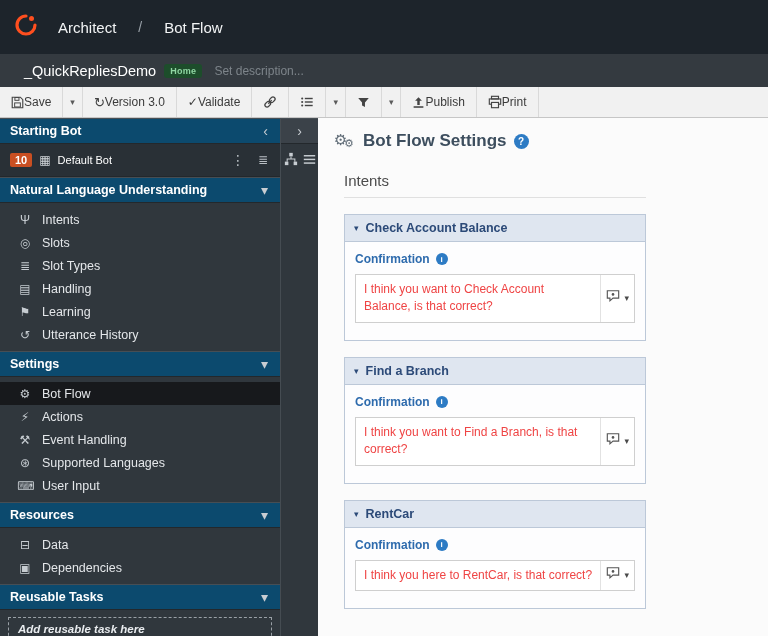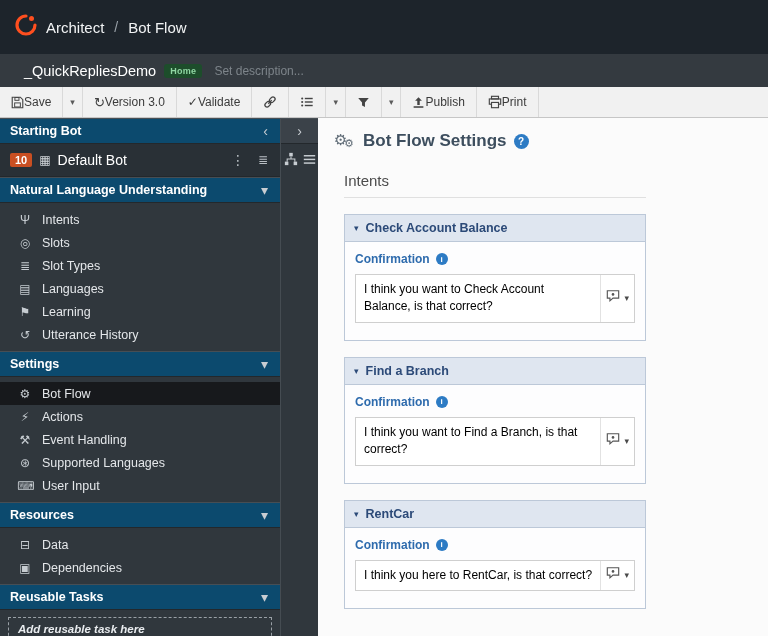--- a/index.html
+++ b/index.html
@@ -1,21 +1,21 @@
 <!DOCTYPE html>
 <html><head>
 <meta charset="utf-8">
 <style>
   * { box-sizing: border-box; margin: 0; padding: 0; }
   html,body { width:768px; height:636px; overflow:hidden; }
   body { font-family: "Liberation Sans", "DejaVu Sans", sans-serif; background:#fff; }
   .app { width:768px; height:636px; display:flex; flex-direction:column; overflow:hidden; }
 
   
-  .topbar { height:54px; background:#1d242b; display:flex; align-items:center; padding:0 14px; gap:8px; flex:0 0 auto; }
+  .topbar { height:54px; background:#1d242b; display:flex; align-items:center; padding:0 14px; gap:20px; flex:0 0 auto; }
   .topbar .crumb { color:#f2f4f5; font-size:15px; }
   .topbar .sep { color:#9aa2a9; font-size:14px; margin:0 2px; }
 
   
   .flowbar { height:33px; background:#343a40; display:flex; align-items:center; padding:0 24px; gap:8px; flex:0 0 auto; }
   .flow-title { color:#ffffff; font-size:14.5px; }
   .home-badge { background:#1d4d2b; color:#8fd6a2; font-size:9px; font-weight:bold; padding:2px 6px; border-radius:3px; letter-spacing:.3px; }
   .flow-desc { color:#7d848a; font-size:12px; margin-left:4px; }
 
   
@@ -30,21 +30,21 @@
   .content { flex:1; display:flex; min-height:0; }
 
   
   .sidebar { width:280px; background:#30373d; display:flex; flex-direction:column; overflow:hidden; flex:0 0 auto; }
   .s-header { height:26px; flex:0 0 auto; background:#0c4a6e; border-top:1px solid #474e54; border-bottom:1px solid #23282c; display:flex; align-items:center; padding:0 10px; color:#ffffff; font-size:12.5px; font-weight:bold; cursor:pointer; }
   .s-header .sp { flex:1; }
   .s-header .chev { color:#c8cdd2; font-size:14px; font-weight:normal; padding:0 2px; }
   .bot-row { height:33px; flex:0 0 auto; background:#293036; border-bottom:1px solid #23282c; display:flex; align-items:center; padding:0 10px; gap:7px; cursor:pointer; }
   .bot-badge { background:#c94f22; color:#fff; font-size:11px; font-weight:bold; padding:1px 5px; border-radius:2px; }
   .bot-icon { color:#cfd4d8; font-size:12px; }
-  .bot-label { color:#ffffff; font-size:14px; }
+  .bot-label { color:#ffffff; font-size:11px; }
   .bot-row .sp { flex:1; }
   .kebab { color:#b9bfc4; font-size:14px; padding:0 4px; }
   .mini-ic { color:#b9bfc4; font-size:12px; padding:0 2px; }
   .s-items { padding:5px 0; }
   .s-item { height:23px; display:flex; align-items:center; gap:9px; padding:0 10px 0 17px; font-size:12.5px; color:#e4e7ea; cursor:pointer; }
   .s-item .ic { width:16px; text-align:center; font-size:12px; color:#c6ccd1; flex:0 0 auto; }
   .s-item.selected { background:#17191c; }
   .add-task-box { margin:7px 8px; border:1px dashed #99a0a6; padding:5px 9px; font-size:11.5px; font-weight:bold; font-style:italic; color:#e9ecef; cursor:text; }
 
   
@@ -61,21 +61,21 @@
   .help-circle { width:15px; height:15px; border-radius:50%; background:#2d7bc4; color:#fff; font-size:10px; font-weight:bold; display:flex; align-items:center; justify-content:center; cursor:pointer; }
   .m-section { margin:21px 0 0 10px; width:302px; }
   .sec-title { font-size:15px; color:#4c4c4c; padding-bottom:8px; border-bottom:1px solid #e0e0e0; font-weight:normal; }
   .card { margin:16px 0 0 10px; width:302px; border:1px solid #bcc8d8; background:#fdfdfe; }
   .card-header { background:#dfe6f0; padding:6px 9px; font-size:12.5px; font-weight:bold; color:#2c4a78; display:flex; align-items:center; gap:7px; border-bottom:1px solid #bcc8d8; cursor:pointer; }
   .card-header .caret { font-size:9px; color:#2c4a78; }
   .card-body { padding:10px 10px 17px; }
   .conf-row { display:flex; align-items:center; gap:6px; font-size:12px; font-weight:bold; color:#2e6bad; }
   .info-circle { width:12px; height:12px; border-radius:50%; background:#2d7bc4; color:#fff; font-size:8px; font-weight:bold; font-style:normal; display:flex; align-items:center; justify-content:center; }
   .cinput { margin-top:8px; border:1px solid #cfcfcf; background:#fff; display:flex; align-items:stretch; cursor:text; }
-  .cinput .txt { flex:1; padding:6px 8px; font-size:12px; color:#000000; line-height:1.45; }
+  .cinput .txt { flex:1; padding:6px 8px; font-size:12px; color:#ef4444; line-height:1.45; }
   .cinput .ctrls { display:flex; align-items:center; border-left:1px solid #e2e2e2; padding:0 5px; gap:4px; cursor:pointer; }
   .cinput .dd { font-size:9px; color:#4a4a4a; }
 </style>
 </head>
 <body>
 
 <div class="app">
 
   <header class="topbar">
     <span>
@@ -207,21 +207,21 @@
         <div class="s-item">
           <span class="ic">◎</span>
           <span>Slots</span>
         </div>
         <div class="s-item">
           <span class="ic">≣</span>
           <span>Slot Types</span>
         </div>
         <div class="s-item">
           <span class="ic">▤</span>
-          <span>Languages</span>
+          <span>Handling</span>
         </div>
         <div class="s-item">
           <span class="ic">⚑</span>
           <span>Learning</span>
         </div>
         <div class="s-item">
           <span class="ic">↺</span>
           <span>Utterance History</span>
         </div>
       </div>

